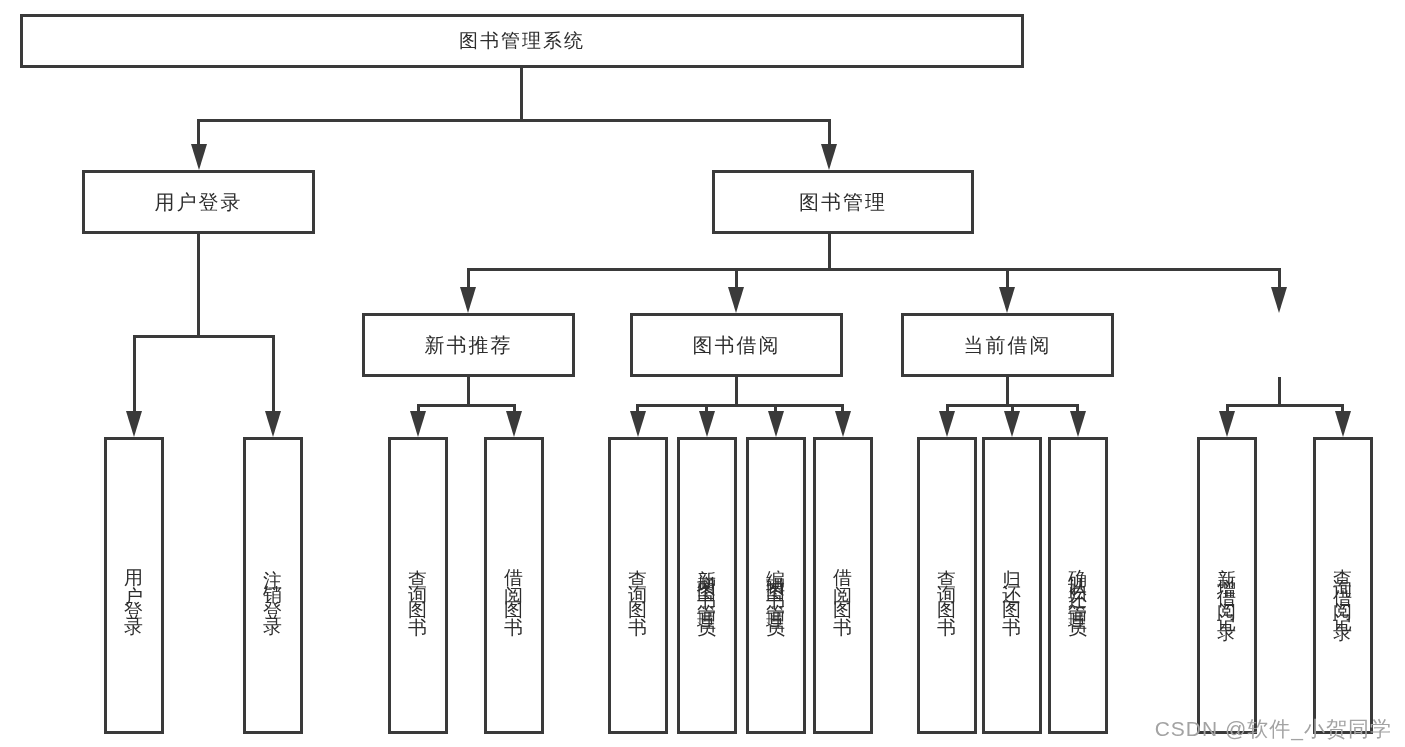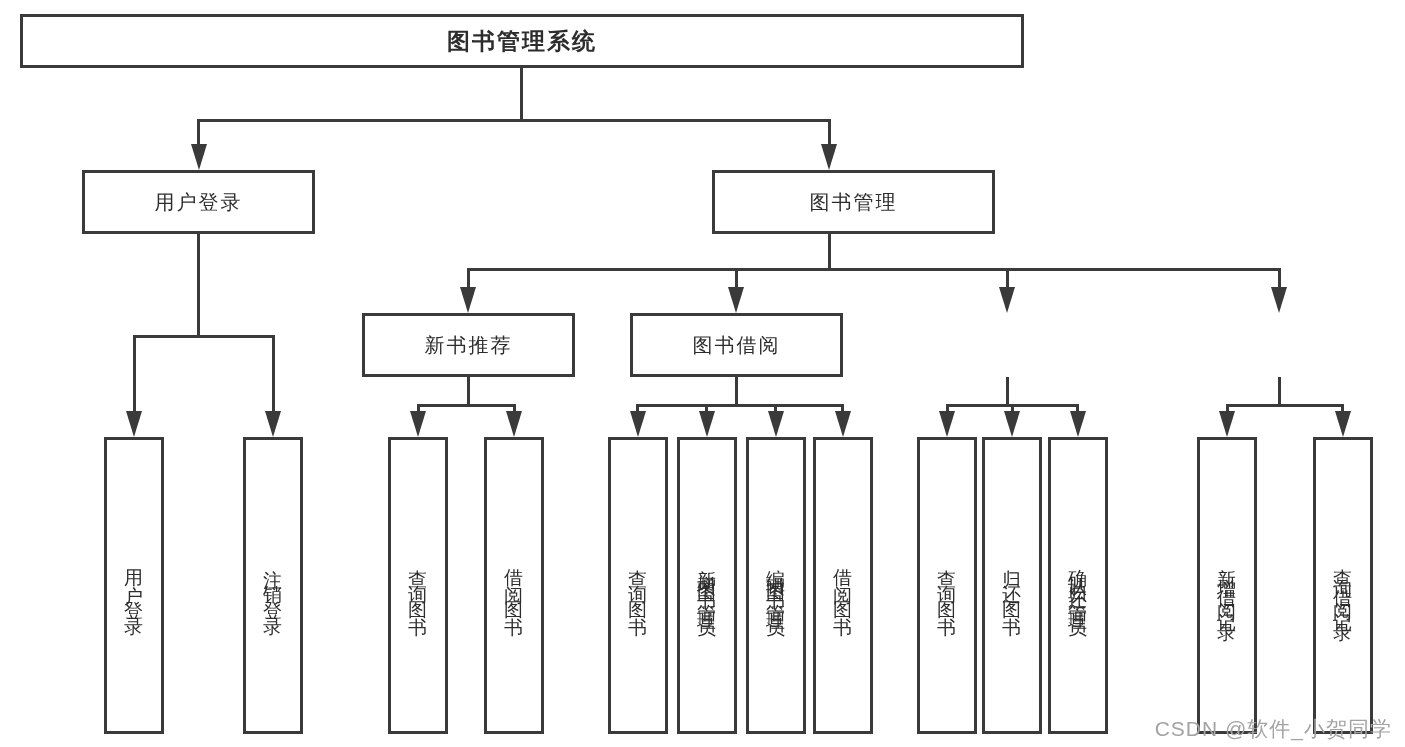--- a/index.html
+++ b/index.html
@@ -15,21 +15,21 @@
     overflow:hidden;
   }
   .box{
     position:absolute;box-sizing:border-box;background:#fff;
     border:3px solid var(--line);
     display:flex;align-items:center;justify-content:center;
   }
   .box .lbl{
     color:var(--text);font-size:20px;letter-spacing:2px;white-space:nowrap;
   }
-  .root .lbl{font-size:23px;font-weight:bold;}
+  .root .lbl{font-size:19px;}
   .vbox .lbl{
     writing-mode:vertical-rl;text-orientation:mixed;
     letter-spacing:16px;font-size:19px;line-height:1;
   }
   .vbox .lbl.v-mid{letter-spacing:11px;}
   .vbox .lbl.v-long{letter-spacing:7px;font-size:19px;}
   .hl,.vl{position:absolute;background:var(--line);}
   .hl{height:3px;}
   .vl{width:3px;}
   .arrow{
@@ -55,21 +55,21 @@
   <div class="vl" style="left:520px;top:68px;height:53px"></div>
   <div class="hl" style="left:198px;top:119px;width:633px"></div>
   <div class="vl" style="left:197px;top:119px;height:32px"></div>
   <div class="arrow" style="left:191px;top:144px"></div>
   <div class="vl" style="left:828px;top:119px;height:32px"></div>
   <div class="arrow" style="left:821px;top:144px"></div>
 
   <div class="box" style="left:82px;top:170px;width:233px;height:64px">
     <span class="lbl">用户登录</span>
   </div>
-  <div class="box" style="left:712px;top:170px;width:283px;height:64px">
+  <div class="box" style="left:712px;top:170px;width:262px;height:64px">
     <span class="lbl">图书管理</span>
   </div>
 
   <div class="vl" style="left:197px;top:234px;height:104px"></div>
   <div class="hl" style="left:133px;top:335px;width:142px"></div>
   <div class="vl" style="left:133px;top:335px;height:80px"></div>
   <div class="vl" style="left:272px;top:335px;height:80px"></div>
   <div class="arrow" style="left:126px;top:411px"></div>
   <div class="arrow" style="left:265px;top:411px"></div>
 
@@ -82,20 +82,23 @@
   <div class="arrow" style="left:460px;top:287px"></div>
   <div class="arrow" style="left:728px;top:287px"></div>
   <div class="arrow" style="left:999px;top:287px"></div>
   <div class="arrow" style="left:1271px;top:287px"></div>
 
   <div class="box" style="left:630px;top:313px;width:213px;height:64px">
     <span class="lbl">图书借阅</span>
   </div>
   <div class="box" style="left:362px;top:313px;width:213px;height:64px">
     <span class="lbl">新书推荐</span>
+  </div>
+  <div class="box" style="left:901px;top:313px;width:213px;height:64px">
+    <span class="lbl">当前借阅</span>
   </div>
 
   <div class="vl" style="left:467px;top:377px;height:30px"></div>
   <div class="hl" style="left:417px;top:404px;width:99px"></div>
   <div class="vl" style="left:417px;top:404px;height:12px"></div>
   <div class="vl" style="left:513px;top:404px;height:12px"></div>
   <div class="arrow" style="left:410px;top:411px"></div>
   <div class="arrow" style="left:506px;top:411px"></div>
 
   <div class="vl" style="left:735px;top:377px;height:30px"></div>

